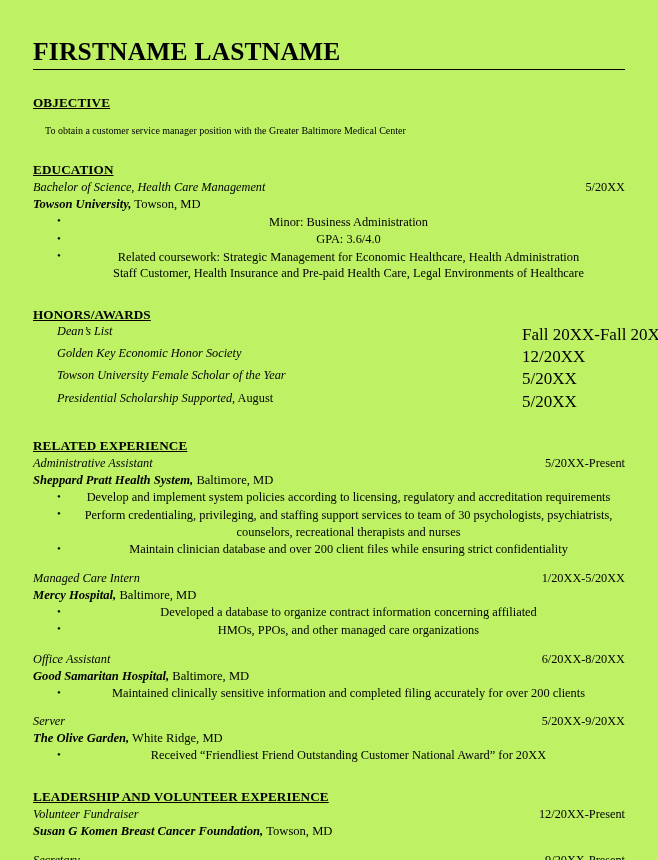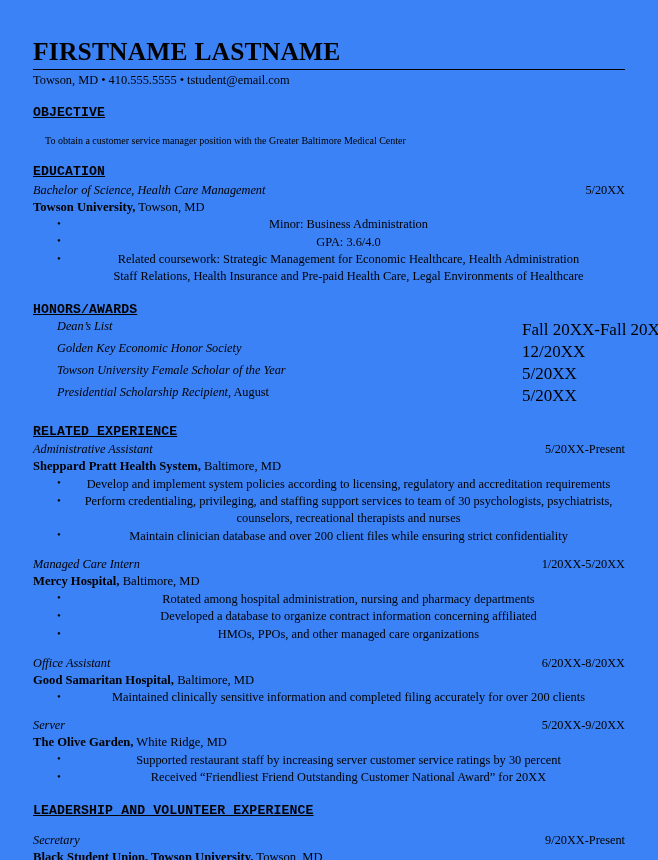--- a/index.html
+++ b/index.html
@@ -13,21 +13,21 @@
     font-family: "Liberation Serif", "DejaVu Serif", serif;
     color: #000000;
     overflow: hidden;
   }
   .page {
     position: relative;
     width: 658px;
     height: 860px;
     box-sizing: border-box;
     padding: 38px 33px 0 33px;
-    background: #3b82f6;
+    background: #bef264;
   }
 
   
   .name {
     font-size: 25.5px;
     font-weight: bold;
     letter-spacing: 0.2px;
     line-height: 1.08;
     margin: 0;
     white-space: nowrap;
@@ -51,23 +51,22 @@
   .section {
     margin-top: 12px;
   }
   .sec-head {
     font-size: 13.2px;
     font-weight: bold;
     text-decoration: underline;
     text-underline-offset: 1px;
     letter-spacing: 0.1px;
     line-height: 1.3;
-    margin: 4px 0 1px 0;
+    margin: 12px 0 1px 0;
     display: inline-block;
-    font-family: Liberation Mono, monospace;
   }
   .para {
     font-size: 10px;
     line-height: 1.32;
     margin: 12px;
   }
 
   
   .entry {
     margin-top: 1px;
@@ -90,20 +89,21 @@
     white-space: nowrap;
     text-align: right;
     padding-left: 10px;
   }
   .org {
     font-size: 12.6px;
     line-height: 1.32;
   }
   .org b {
     font-weight: bold;
+    font-style: italic;
   }
 
   
   .hrow {
     display: flex;
     line-height: 1.3;
   }
   .hrow .htitle {
     font-size: 12.3px;
     font-style: italic;
@@ -144,61 +144,58 @@
     text-underline-offset: 1px;
   }
 </style>
 </head>
 <body>
 
 <div class="page">
 
   <h1 class="name">FIRSTNAME LASTNAME</h1>
   <hr class="rule">
-  <p class="contact">
-    <span>Towson, MD</span><span class="sep">•</span><span>410.555.5555</span><span class="sep">•</span><span>tstudent@email.com</span>
-  </p>
 
   <div class="section">
     <div class="sec-head">OBJECTIVE</div>
     <p class="para">To obtain a customer service manager position with the Greater Baltimore Medical Center</p>
   </div>
 
   <div class="section">
     <div class="sec-head">EDUCATION</div>
     <div class="entry">
       <div class="row">
         <span class="title">Bachelor of Science, Health Care Management</span>
         <span class="date">5/20XX</span>
       </div>
       <div class="org"><b>Towson University,</b><span> Towson, MD</span></div>
       <ul class="bullets">
         <li>Minor: Business Administration</li>
         <li>GPA: 3.6/4.0</li>
-        <li><span class="u">Related coursework:</span><span> Strategic Management for Economic Healthcare, Health Administration</span><br><span>Staff Relations, Health Insurance and Pre-paid Health Care, Legal Environments of Healthcare</span></li>
+        <li><span class="u">Related coursework:</span><span> Strategic Management for Economic Healthcare, Health Administration</span><br><span>Staff Customer, Health Insurance and Pre-paid Health Care, Legal Environments of Healthcare</span></li>
       </ul>
     </div>
   </div>
 
   <div class="section">
     <div class="sec-head">HONORS/AWARDS</div>
     <div class="hrow">
       <span class="htitle"><span>Dean’s List</span><span class="plain"></span></span>
       <span class="hdate">Fall 20XX-Fall 20XX</span>
     </div>
     <div class="hrow">
       <span class="htitle"><span>Golden Key Economic Honor Society</span><span class="plain"></span></span>
       <span class="hdate">12/20XX</span>
     </div>
     <div class="hrow">
       <span class="htitle"><span>Towson University Female Scholar of the Year</span><span class="plain"></span></span>
       <span class="hdate">5/20XX</span>
     </div>
     <div class="hrow">
-      <span class="htitle"><span>Presidential Scholarship Recipient</span><span class="plain">, August</span></span>
+      <span class="htitle"><span>Presidential Scholarship Supported</span><span class="plain">, August</span></span>
       <span class="hdate">5/20XX</span>
     </div>
   </div>
 
   <div class="section">
     <div class="sec-head">RELATED EXPERIENCE</div>
 
     <div class="entry">
       <div class="row">
         <span class="title">Administrative Assistant</span>
@@ -212,21 +209,20 @@
       </ul>
     </div>
 
     <div class="entry spaced">
       <div class="row">
         <span class="title">Managed Care Intern</span>
         <span class="date">1/20XX-5/20XX</span>
       </div>
       <div class="org"><b>Mercy Hospital,</b><span> Baltimore, MD</span></div>
       <ul class="bullets">
-        <li>Rotated among hospital administration, nursing and pharmacy departments</li>
         <li>Developed a database to organize contract information concerning affiliated</li>
         <li>HMOs, PPOs, and other managed care organizations</li>
       </ul>
     </div>
 
     <div class="entry spaced">
       <div class="row">
         <span class="title">Office Assistant</span>
         <span class="date">6/20XX-8/20XX</span>
       </div>
@@ -238,29 +234,35 @@
   </div>
 
   <div class="section">
     <div class="entry">
       <div class="row">
         <span class="title">Server</span>
         <span class="date">5/20XX-9/20XX</span>
       </div>
       <div class="org"><b>The Olive Garden,</b><span> White Ridge, MD</span></div>
       <ul class="bullets">
-        <li>Supported restaurant staff by increasing server customer service ratings by 30 percent</li>
         <li>Received “Friendliest Friend Outstanding Customer National Award” for 20XX</li>
       </ul>
     </div>
   </div>
 
   <div class="section">
     <div class="sec-head">LEADERSHIP AND VOLUNTEER EXPERIENCE</div>
 
+    <div class="entry">
+      <div class="row">
+        <span class="title">Volunteer Fundraiser</span>
+        <span class="date">12/20XX-Present</span>
+      </div>
+      <div class="org"><b>Susan G Komen Breast Cancer Foundation,</b><span> Towson, MD</span></div>
+    </div>
 
     <div class="entry spaced">
       <div class="row">
         <span class="title">Secretary</span>
         <span class="date">9/20XX-Present</span>
       </div>
       <div class="org"><b>Black Student Union, Towson University,</b><span> Towson, MD</span></div>
     </div>
   </div>
 

